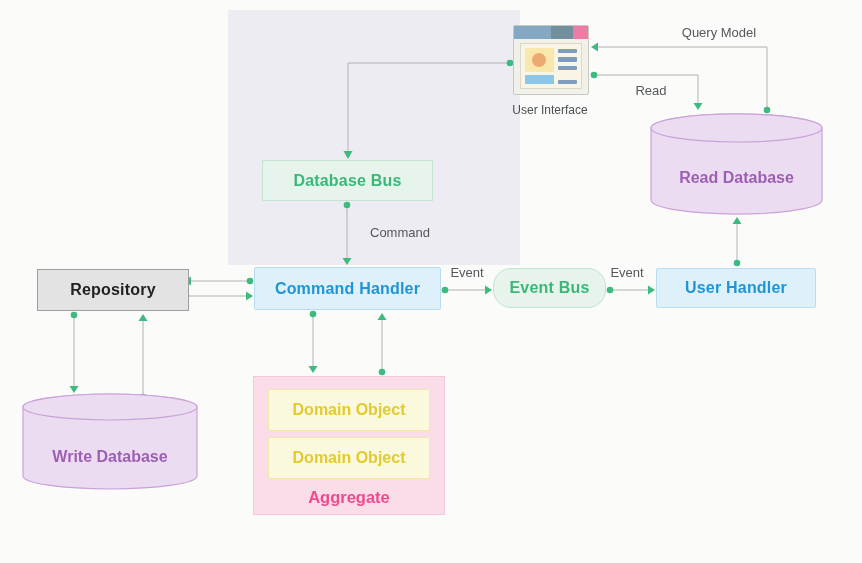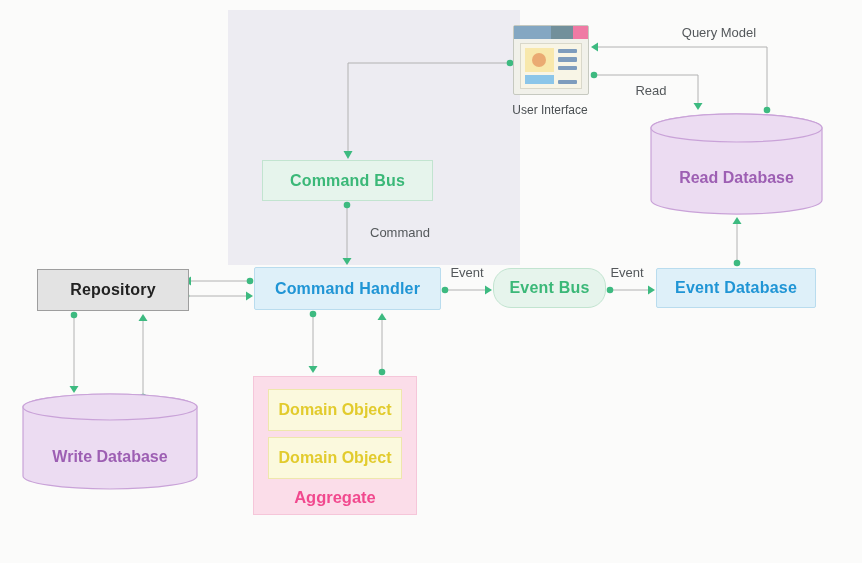--- a/index.html
+++ b/index.html
@@ -180,40 +180,40 @@
         <div class="ui-bar"></div>
         <div class="ui-bar"></div>
         <div class="ui-bar"></div>
         <div class="ui-bar last"></div>
       </div>
     </div>
   </div>
   <div class="edge-label" style="left:503px;top:103px;width:94px;font-size:12px;color:#4a4f52;">User Interface</div>
 
   <div class="node green-box" style="left:262px;top:160px;width:171px;height:41px;">
-    <span>Command Bus</span>
+    <span>Database Bus</span>
   </div>
 
   <div class="node blue-box" style="left:254px;top:267px;width:187px;height:43px;">
     <span>Command Handler</span>
   </div>
 
   <div class="node gray-box" style="left:37px;top:269px;width:152px;height:42px;font-size:16px;">
     <span>Repository</span>
   </div>
 
   <div class="node green-box" style="left:493px;top:268px;width:113px;height:40px;border-radius:18px;">
     <span>Event Bus</span>
   </div>
 
   <div class="node blue-box" style="left:656px;top:268px;width:160px;height:40px;">
-    <span>Event Database</span>
-  </div>
-
-  <div class="aggregate" style="left:253px;top:376px;width:164px;height:139px;">
+    <span>User Handler</span>
+  </div>
+
+  <div class="aggregate" style="left:253px;top:376px;width:192px;height:139px;">
     <div class="domain-box">
       <span>Domain Object</span>
     </div>
     <div class="domain-box">
       <span>Domain Object</span>
     </div>
     <div class="aggregate-label">Aggregate</div>
   </div>
 
   <div class="cylinder" style="left:22px;top:393px;width:176px;height:97px;">

